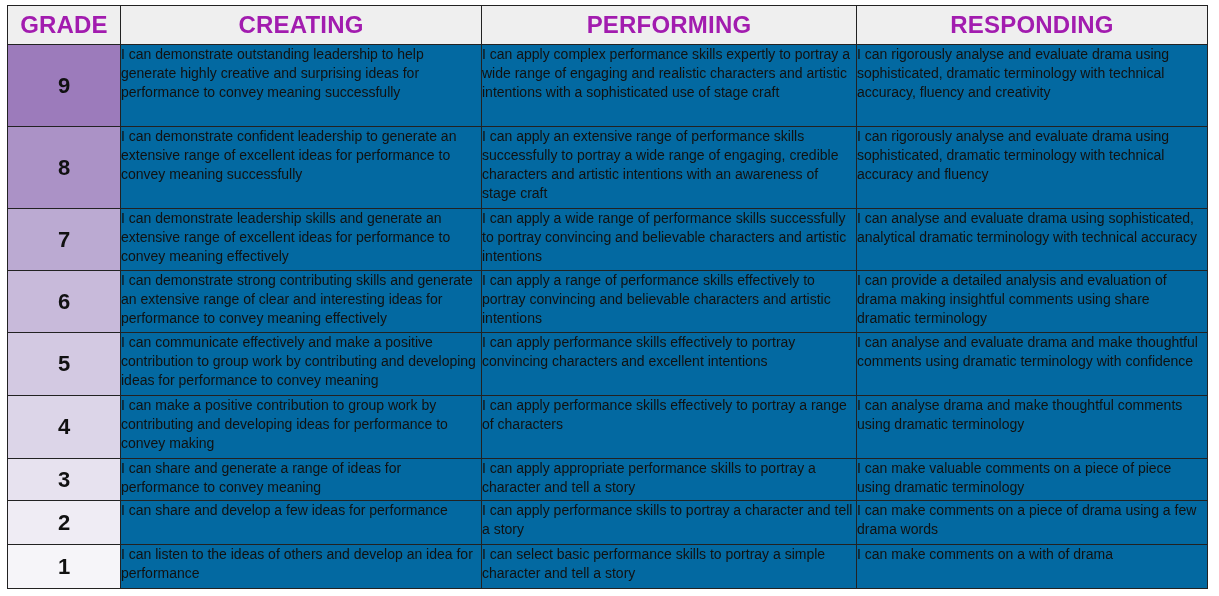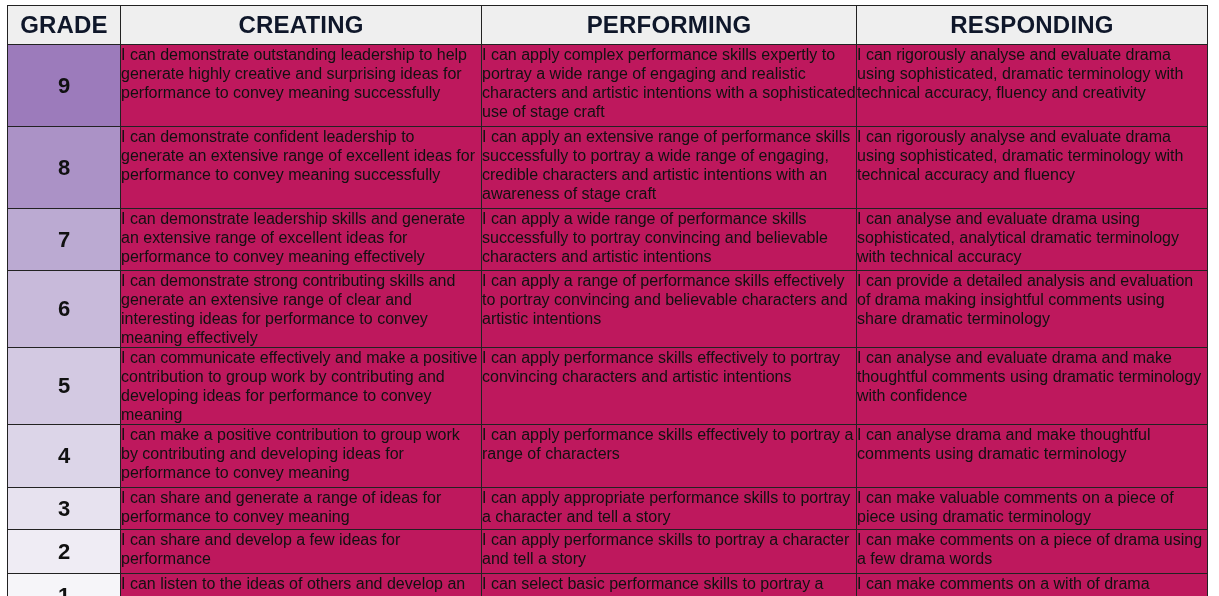--- a/index.html
+++ b/index.html
@@ -12,37 +12,37 @@
   table.rubric col.c-grade { width: 113px; }
   table.rubric col.c-create { width: 361px; }
   table.rubric col.c-perform { width: 375px; }
   table.rubric col.c-respond { width: 351px; }
   table.rubric th, table.rubric td {
     border: 1.5px solid #222;
     padding: 0;
   }
   table.rubric th {
     background: #efefef;
-    color: #0f172a;
+    color: #a21caf;
     font-weight: bold;
     font-size: 24px;
     height: 38px;
     text-align: center;
     vertical-align: middle;
     letter-spacing: 0.2px;
   }
   td.grade {
     text-align: center; vertical-align: middle;
     font-weight: bold; font-size: 22px; color: #111;
   }
   td.desc {
     vertical-align: top;
-    font-size: 16px; line-height: 19px; color: #111;
+    font-size: 14px; line-height: 19px; color: #111;
     padding: 1px 5px 0 6px;
-    background: #be185d;
+    background: #0369a1;
   }
 </style>
 </head>
 <body>
 
 <table class="rubric">
   <colgroup>
     <col class="c-grade">
       <col class="c-create">
       <col class="c-perform">
@@ -77,26 +77,26 @@
     </tr>
     <tr style="height:62px">
       <td class="grade" style="background:#c8bada">6</td>
       <td class="desc">I can demonstrate strong contributing skills and generate an extensive range of clear and interesting ideas for performance to convey meaning effectively</td>
       <td class="desc">I can apply a range of performance skills effectively to portray convincing and believable characters and artistic intentions</td>
       <td class="desc">I can provide a detailed analysis and evaluation of drama making insightful comments using share dramatic terminology</td>
     </tr>
     <tr style="height:63px">
       <td class="grade" style="background:#d3c9e2">5</td>
       <td class="desc">I can communicate effectively and make a positive contribution to group work by contributing and developing ideas for performance to convey meaning</td>
-      <td class="desc">I can apply performance skills effectively to portray convincing characters and artistic intentions</td>
+      <td class="desc">I can apply performance skills effectively to portray convincing characters and excellent intentions</td>
       <td class="desc">I can analyse and evaluate drama and make thoughtful comments using dramatic terminology with confidence</td>
     </tr>
     <tr style="height:63px">
       <td class="grade" style="background:#dcd5e8">4</td>
-      <td class="desc">I can make a positive contribution to group work by contributing and developing ideas for performance to convey meaning</td>
+      <td class="desc">I can make a positive contribution to group work by contributing and developing ideas for performance to convey making</td>
       <td class="desc">I can apply performance skills effectively to portray a range of characters</td>
       <td class="desc">I can analyse drama and make thoughtful comments using dramatic terminology</td>
     </tr>
     <tr style="height:42px">
       <td class="grade" style="background:#e7e2ef">3</td>
       <td class="desc">I can share and generate a range of ideas for performance to convey meaning</td>
       <td class="desc">I can apply appropriate performance skills to portray a character and tell a story</td>
       <td class="desc">I can make valuable comments on a piece of piece using dramatic terminology</td>
     </tr>
     <tr style="height:44px">

